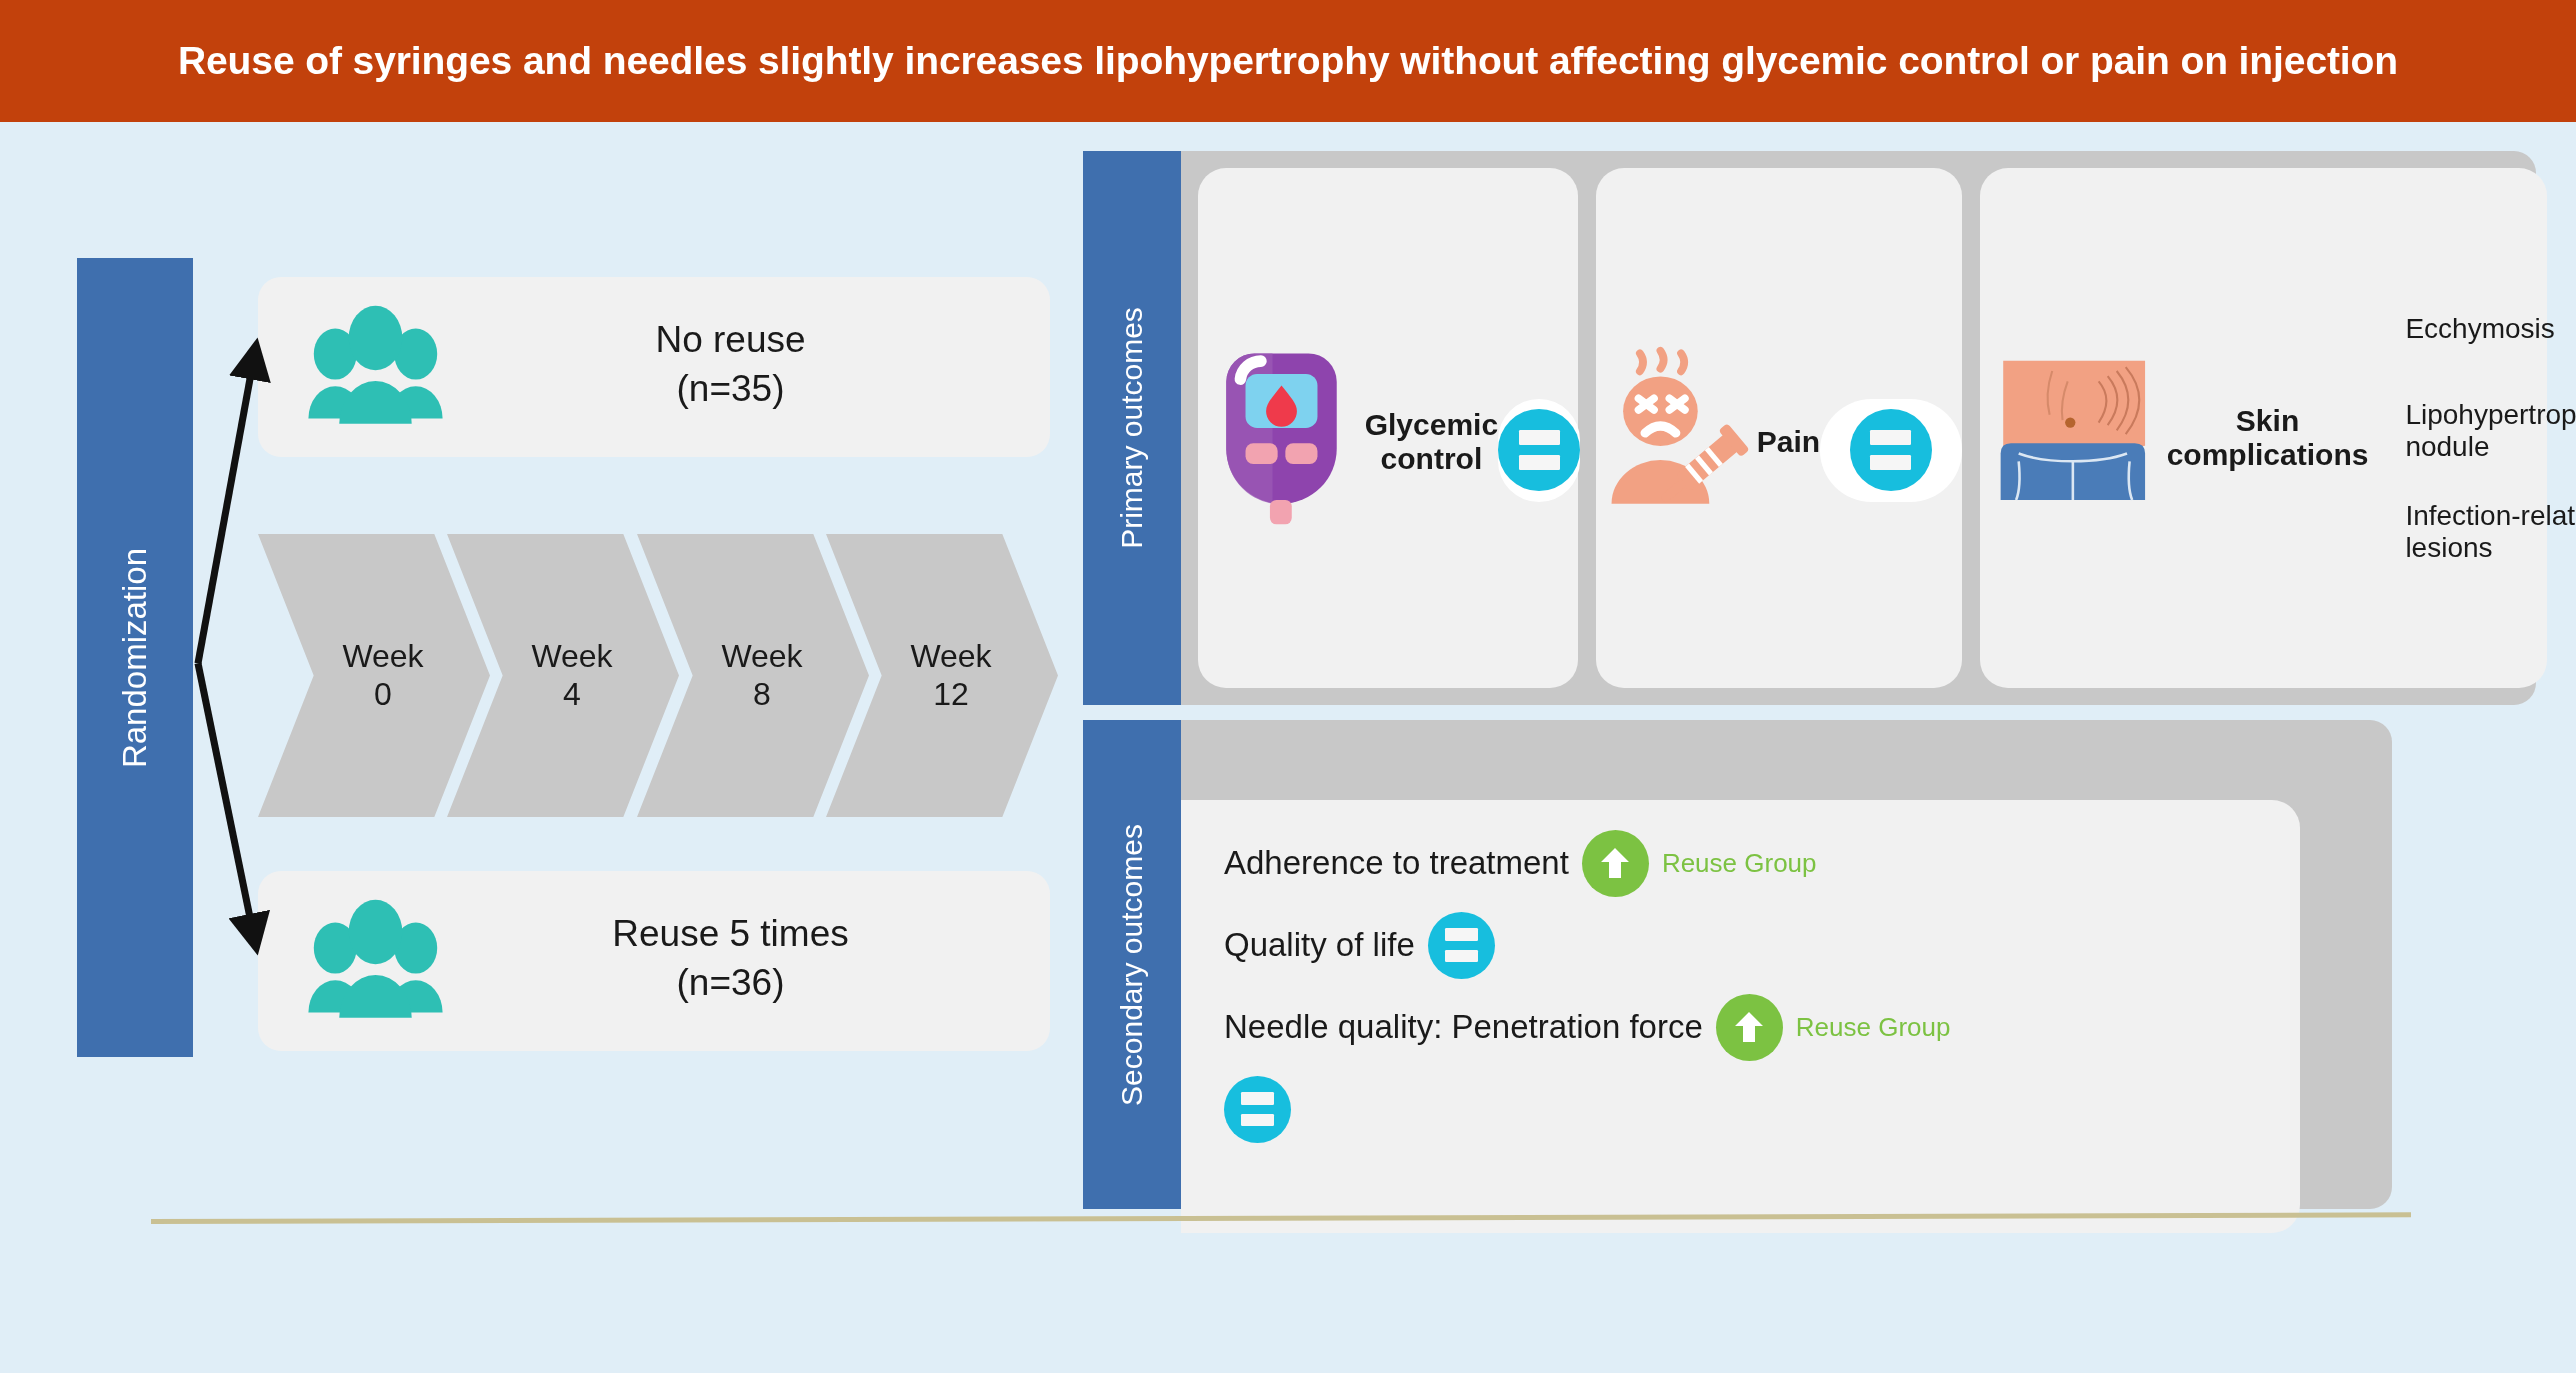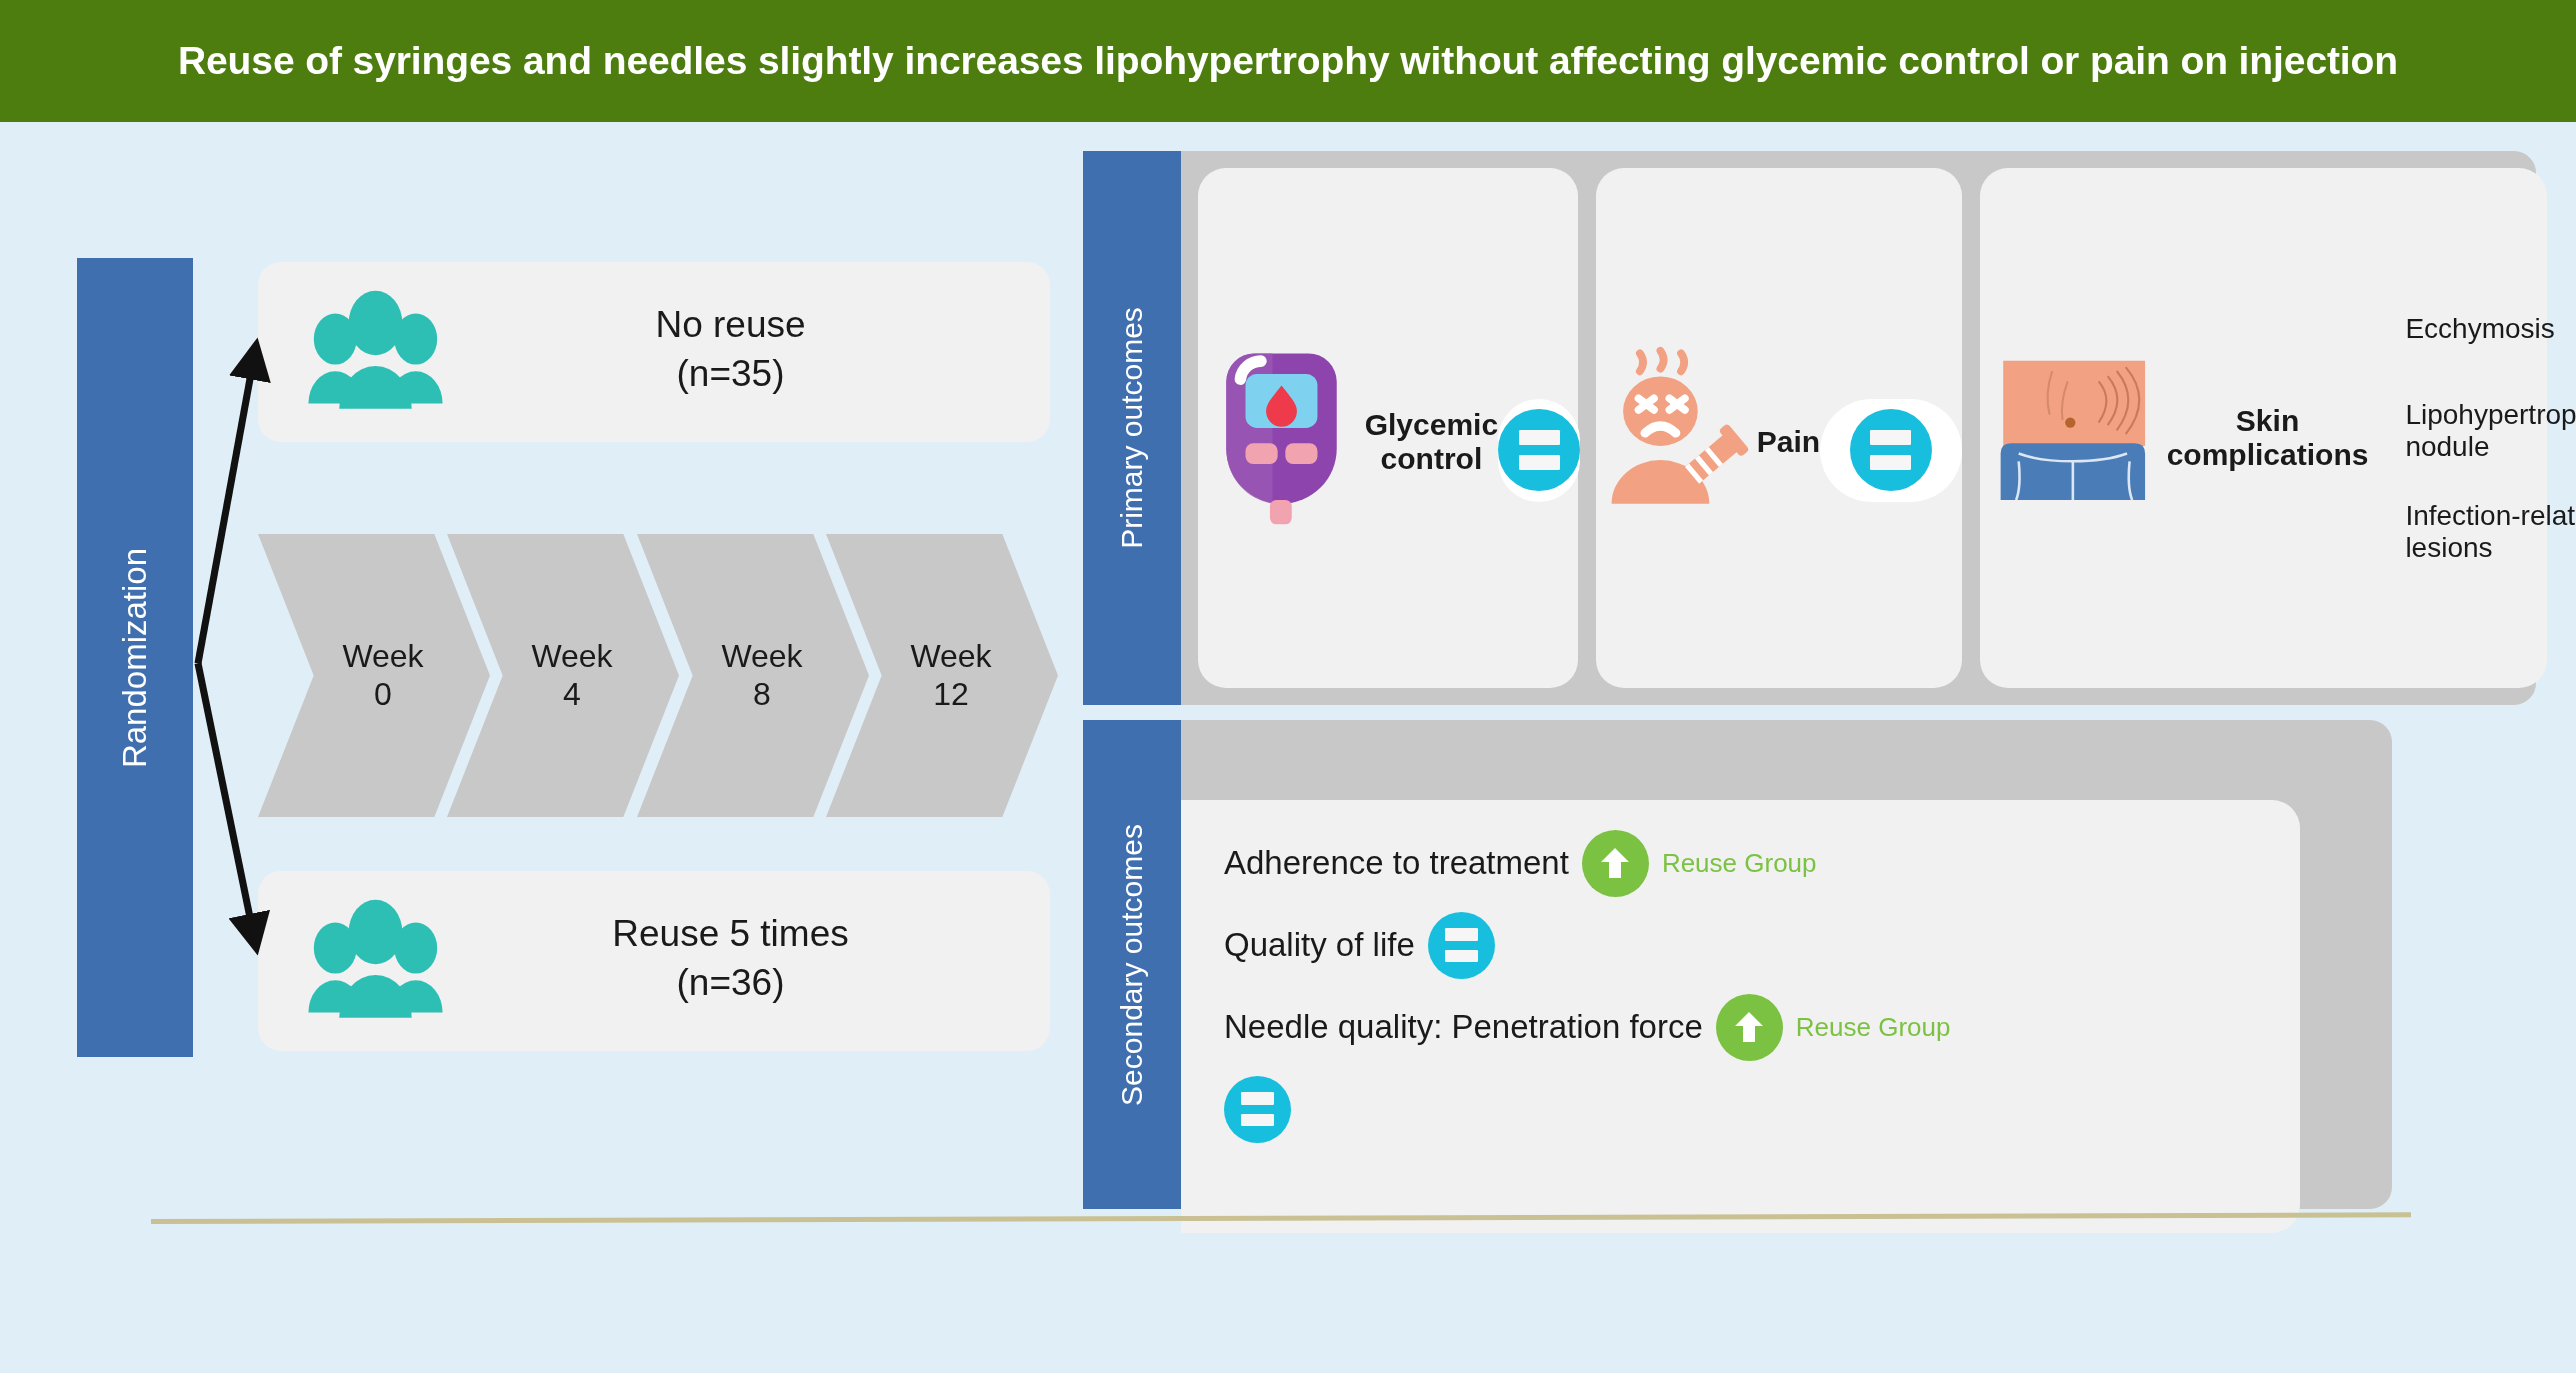--- a/index.html
+++ b/index.html
@@ -9,21 +9,21 @@
     font-family: "Liberation Sans", sans-serif;
     position: relative;
     overflow: hidden;
   }
 
   
   #header-banner {
     position: absolute;
     left: 0; top: 0;
     width: 2576px; height: 122px;
-    background: #4d7c0f;
+    background: #c2410c;
     display: flex;
     align-items: center;
     justify-content: center;
     padding: 0 90px;
   }
   #header-title {
     color: #ffffff;
     font-size: 39px;
     font-weight: bold;
     line-height: 1.12;
@@ -49,21 +49,21 @@
   }
 
   .group-card {
     position: absolute;
     background: #f1f1f1;
     border-radius: 23px;
     display: flex;
     align-items: center;
     padding-left: 37px;
   }
-  #group-card-no-reuse  { left: 258px; top: 262px;  width: 792px; height: 180px; }
+  #group-card-no-reuse  { left: 258px; top: 277px;  width: 792px; height: 180px; }
   #group-card-reuse     { left: 258px; top: 871px; width: 792px; height: 180px; }
 
   .people-icon { width: 161px; height: 135px; flex: 0 0 auto; }
   .group-text {
     flex: 1;
     text-align: center;
     padding-right: 45px;
     color: #1a1a1a;
   }
   .group-name { font-size: 37px; line-height: 1.18; }

